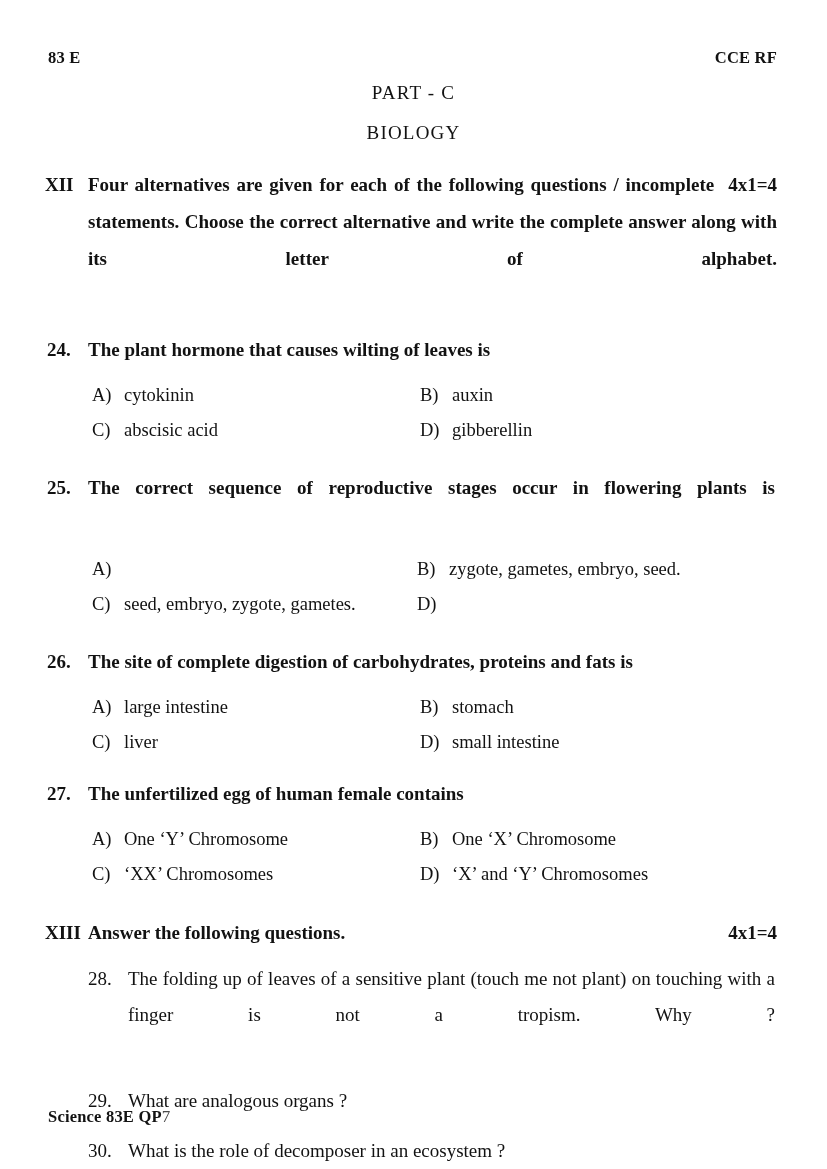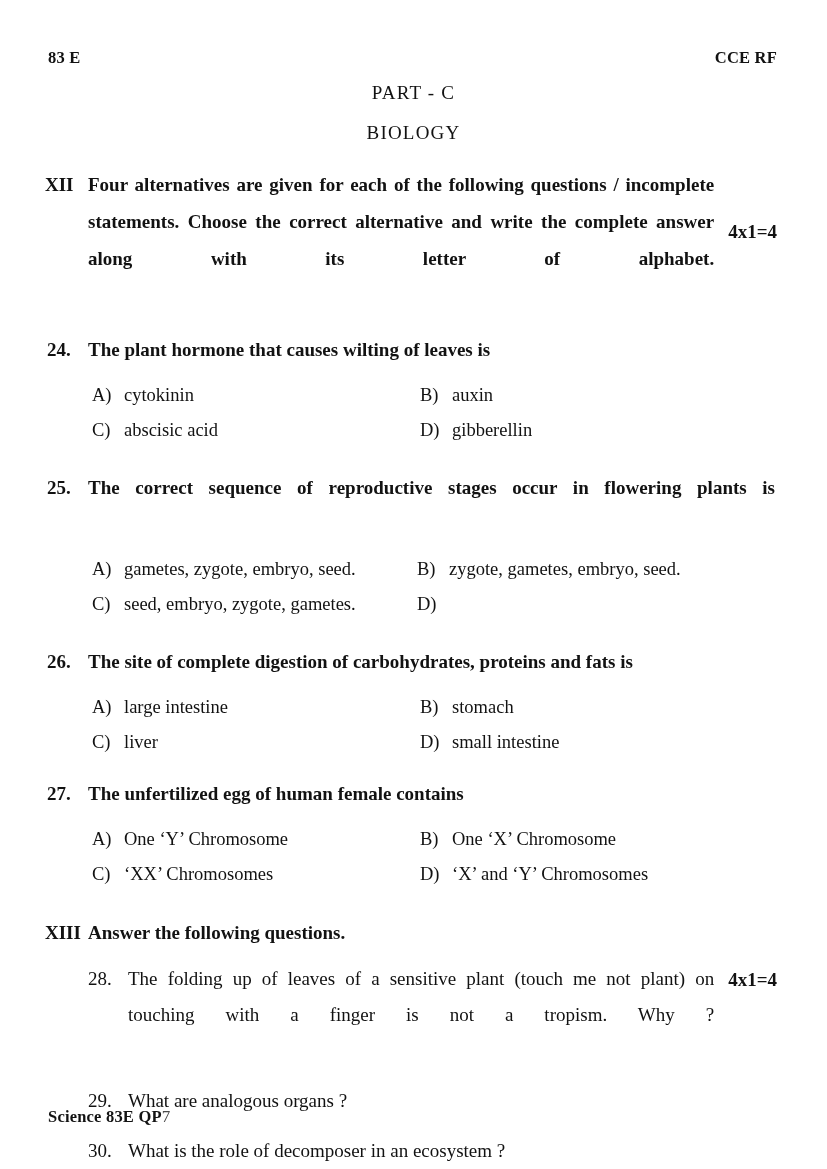--- a/index.html
+++ b/index.html
@@ -82,21 +82,20 @@
   }
   .section.justify-all .sect-text::after {
     content: "";
     display: inline-block;
     width: 100%;
   }
   .marks-inline {
     float: right;
     font-weight: bold;
     margin-left: 14px;
-    margin-top: 47px;
   }
 
   
   .q {
     position: relative;
     padding-left: 88px;
     padding-right: 52px;
     font-size: 19px;
     line-height: 36px;
   }
@@ -247,21 +246,20 @@
 
     <div class="q bold">
       <span class="num">25.</span>
       <span class="stem justified">The correct sequence of reproductive stages occur in flowering plants is</span>
     </div>
     <div class="sp-10"></div>
     <div class="opts cols-narrow">
       <div class="opt-row">
         <div class="opt">
           <span class="lab">A)</span>
-          <span class="val">gametes, zygote, embryo, seed.</span>
         </div>
         <div class="opt">
           <span class="lab">B)</span>
           <span class="val">zygote, gametes, embryo, seed.</span>
         </div>
       </div>
       <div class="opt-row">
         <div class="opt">
           <span class="lab">C)</span>
           <span class="val">seed, embryo, zygote, gametes.</span>

